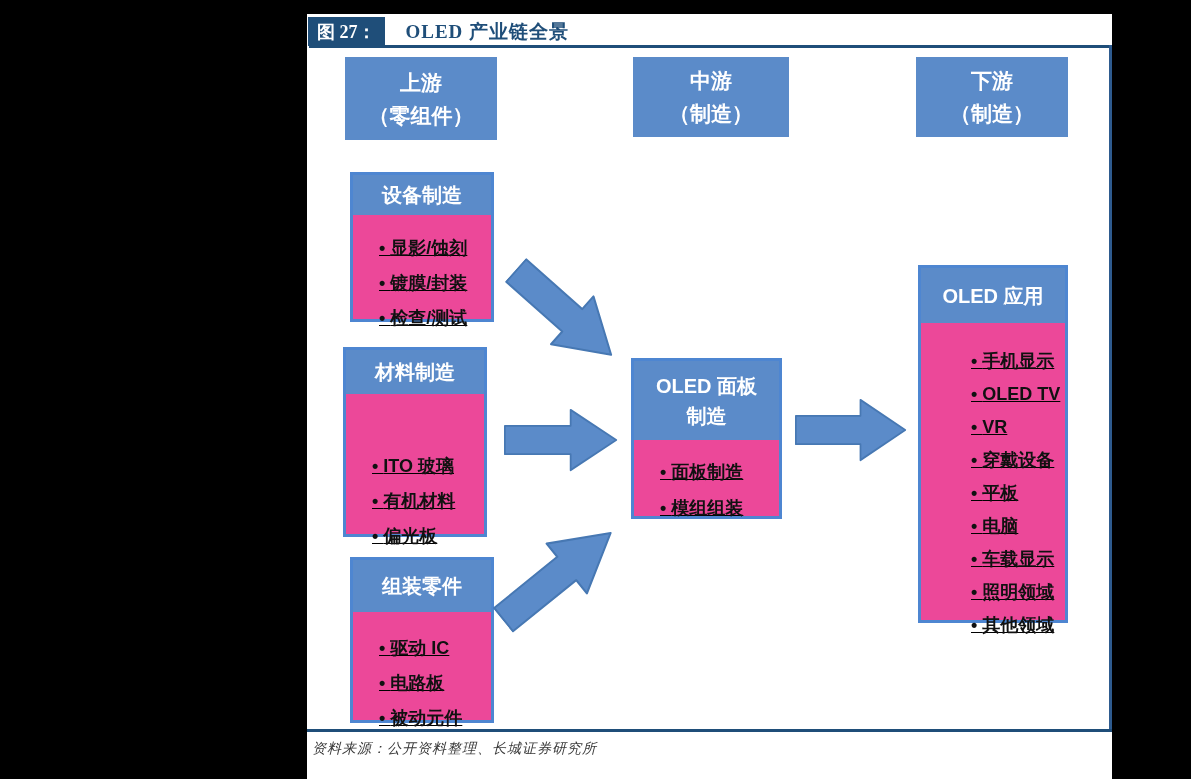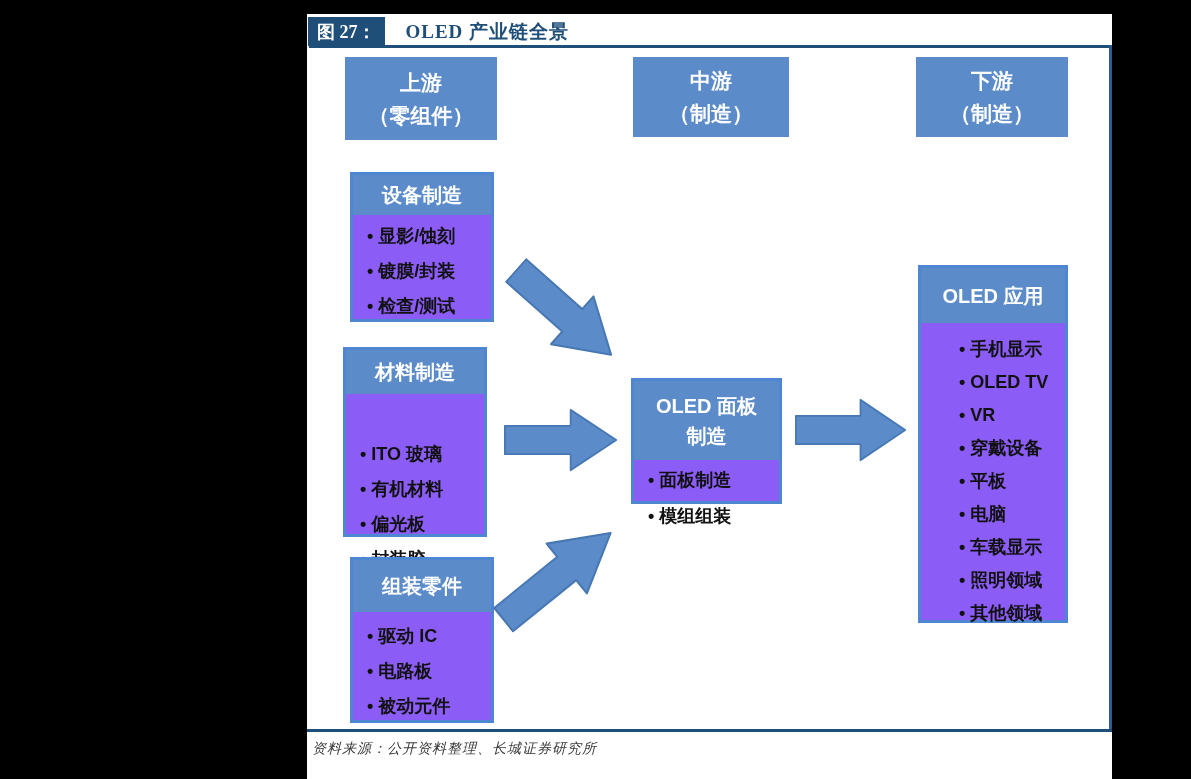--- a/index.html
+++ b/index.html
@@ -16,27 +16,27 @@
              font-family:"Liberation Serif","DejaVu Serif",serif;}
   .hrule{position:absolute;background:var(--navy);}
   .vrule{position:absolute;background:#2E5B8F;}
 
   
   .stage-box{position:absolute;background:var(--blue);color:#fff;display:flex;flex-direction:column;
              align-items:center;justify-content:center;font-weight:bold;font-size:21px;line-height:33px;
              text-align:center;}
 
   
-  .sub-box{position:absolute;background:#8b5cf6;border:3px solid var(--border-blue);box-sizing:border-box;
+  .sub-box{position:absolute;background:#ec4899;border:3px solid var(--border-blue);box-sizing:border-box;
            display:flex;flex-direction:column;}
   .sub-head{background:var(--blue);color:#fff;font-weight:bold;font-size:20px;display:flex;
             flex-direction:column;align-items:center;justify-content:center;text-align:center;
             line-height:30px;flex:0 0 auto;}
   .sub-body{flex:1 1 auto;padding:4px 6px 0 14px;}
-  .sub-body ul{list-style:none;margin:0;padding:0;}
+  .sub-body ul{list-style:none;margin:12px;padding:0;text-decoration:underline;}
   .sub-body li{font-weight:bold;color:#111;font-size:18px;white-space:nowrap;}
   .sub-body li::before{content:"• ";}
   .lh35 li{height:35px;line-height:35px;}
   .lh36 li{height:36px;line-height:36px;}
   .lh33 li{height:33px;line-height:33px;}
 
   
   .arrow{position:absolute;}
   .arrow svg{display:block;width:100%;height:100%;}
   .arrow polygon{fill:var(--blue);stroke:#4778B3;stroke-width:2;stroke-linejoin:round;}
@@ -97,21 +97,21 @@
       <div class="sub-head" style="height:52px;">组装零件</div>
       <div class="sub-body lh35" style="padding-top:7px;">
         <ul>
           <li>驱动 IC</li>
           <li>电路板</li>
           <li>被动元件</li>
         </ul>
       </div>
     </div>
 
-    <div class="sub-box" style="left:324px;top:364px;width:151px;height:126px;">
+    <div class="sub-box" style="left:324px;top:344px;width:151px;height:161px;">
       <div class="sub-head" style="height:79px;">
         <div>OLED 面板</div>
         <div>制造</div>
       </div>
       <div class="sub-body lh36" style="padding-top:2px;">
         <ul>
           <li>面板制造</li>
           <li>模组组装</li>
         </ul>
       </div>

